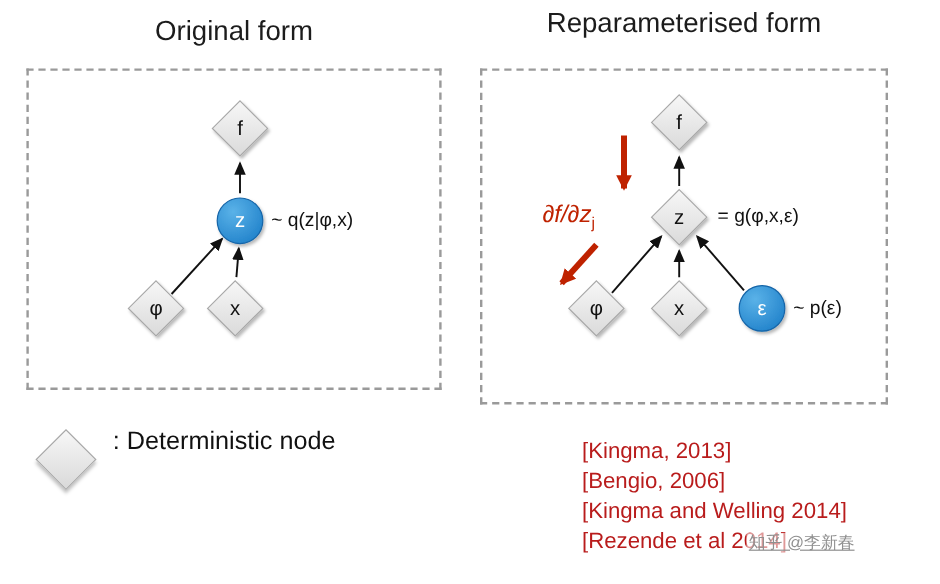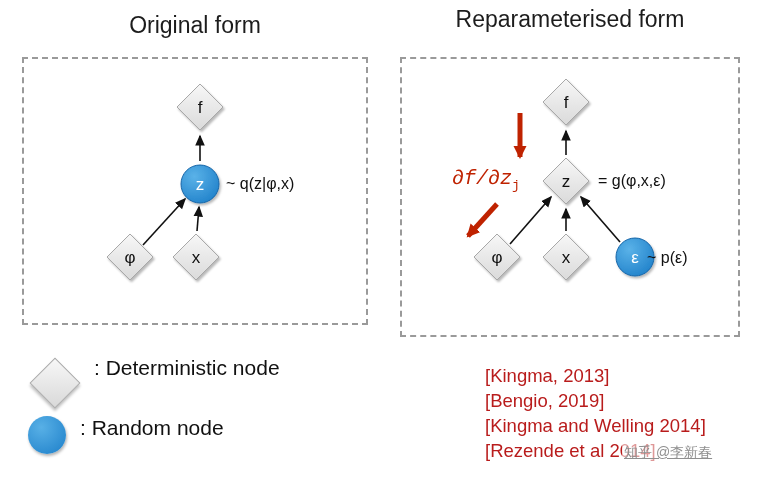--- a/index.html
+++ b/index.html
@@ -22,21 +22,21 @@
   .edge { stroke:#111111; stroke-width:1.6; }
   .red-edge { stroke:#bf2200; stroke-width:5; }
   .diamond { stroke:#a8a8a8; stroke-width:1; }
   .node-text { font-family:"Liberation Sans",sans-serif; font-size:17px; fill:#111;
                text-anchor:middle; }
   .node-text.white { fill:#ffffff; }
 
   .annot { position:absolute; font-size:16px; color:#111111; white-space:nowrap; line-height:1.1; }
   .red { color:#bf2200; }
   .backprop { font-weight:bold; font-size:20px; }
-  .math { font-family:Liberation Mono, monospace; font-style:italic; font-size:20px; }
+  .math { font-family:Liberation Sans, sans-serif; font-style:italic; font-size:20px; }
   .math sub { font-size:13px; font-style:normal; }
   .math.bold { font-weight:bold; font-size:22px; }
 
   .legend-row { position:absolute; left:28px; display:flex; align-items:flex-start; gap:14px; }
   .legend-label { font-size:21px; color:#111111; }
   .legend-diamond-wrap { width:52px; height:52px; position:relative; }
   .legend-diamond {
     position:absolute; left:9px; top:9px; width:34px; height:34px; transform:rotate(45deg);
     background:linear-gradient(135deg,#f7f7f7,#d9d9d9);
     border:1px solid #a8a8a8; box-shadow:2px 2px 3px rgba(0,0,0,0.25);
@@ -149,40 +149,36 @@
       <text class="node-text" x="166" y="200" dominant-baseline="central">x</text>
     </g>
     <g>
       <circle cx="235" cy="200" r="19" fill="url(#gradBlueR)" stroke="#1565a8" stroke-width="1" filter="url(#shadowR)"></circle>
       <text class="node-text white" x="235" y="200" dominant-baseline="central">ε</text>
     </g>
   </svg>
 
   <div class="annot" style="left:226px; top:175px;">~ q(z|φ,x)</div>
   <div class="annot" style="left:598px; top:172px;">= g(φ,x,ε)</div>
-  <div class="annot" style="left:647px; top:249px;">~ p(ε)</div>
+  <div class="annot" style="left:661px; top:249px;">~ p(ε)</div>
 
 
   <div class="annot math red" style="left:452px; top:168px;"><span>∂f/∂z</span><sub>j</sub></div>
 
 
 
   <div class="legend-row" style="top:356px;">
     <div class="legend-diamond-wrap">
         <div class="legend-diamond"></div>
       </div>
     <div class="legend-label">: Deterministic node</div>
   </div>
-  <div class="legend-row" style="top:416px;">
-    <div class="legend-circle"></div>
-    <div class="legend-label">: Random node</div>
-  </div>
 
   <div class="citations">
     <div>[Kingma, 2013]</div>
-    <div>[Bengio, 2019]</div>
+    <div>[Bengio, 2006]</div>
     <div>[Kingma and Welling 2014]</div>
     <div>[Rezende et al 2014]</div>
   </div>
 
   <div class="watermark">知乎 @李新春</div>
 
 </div>
 
 </body></html>

